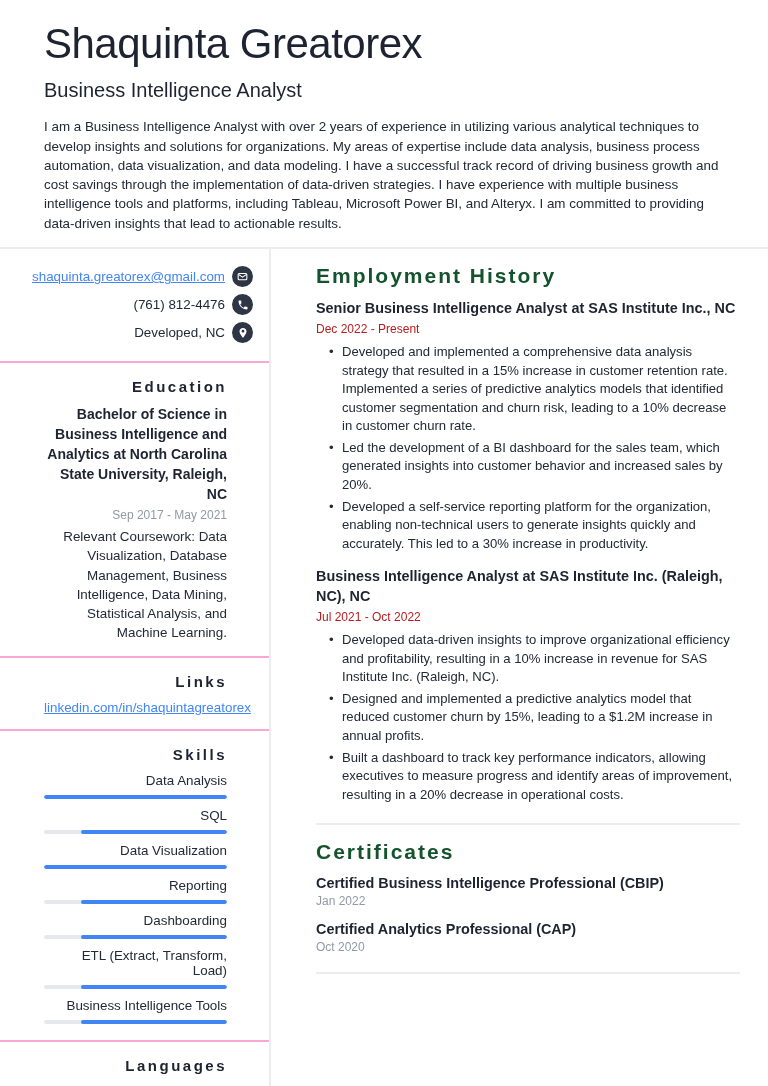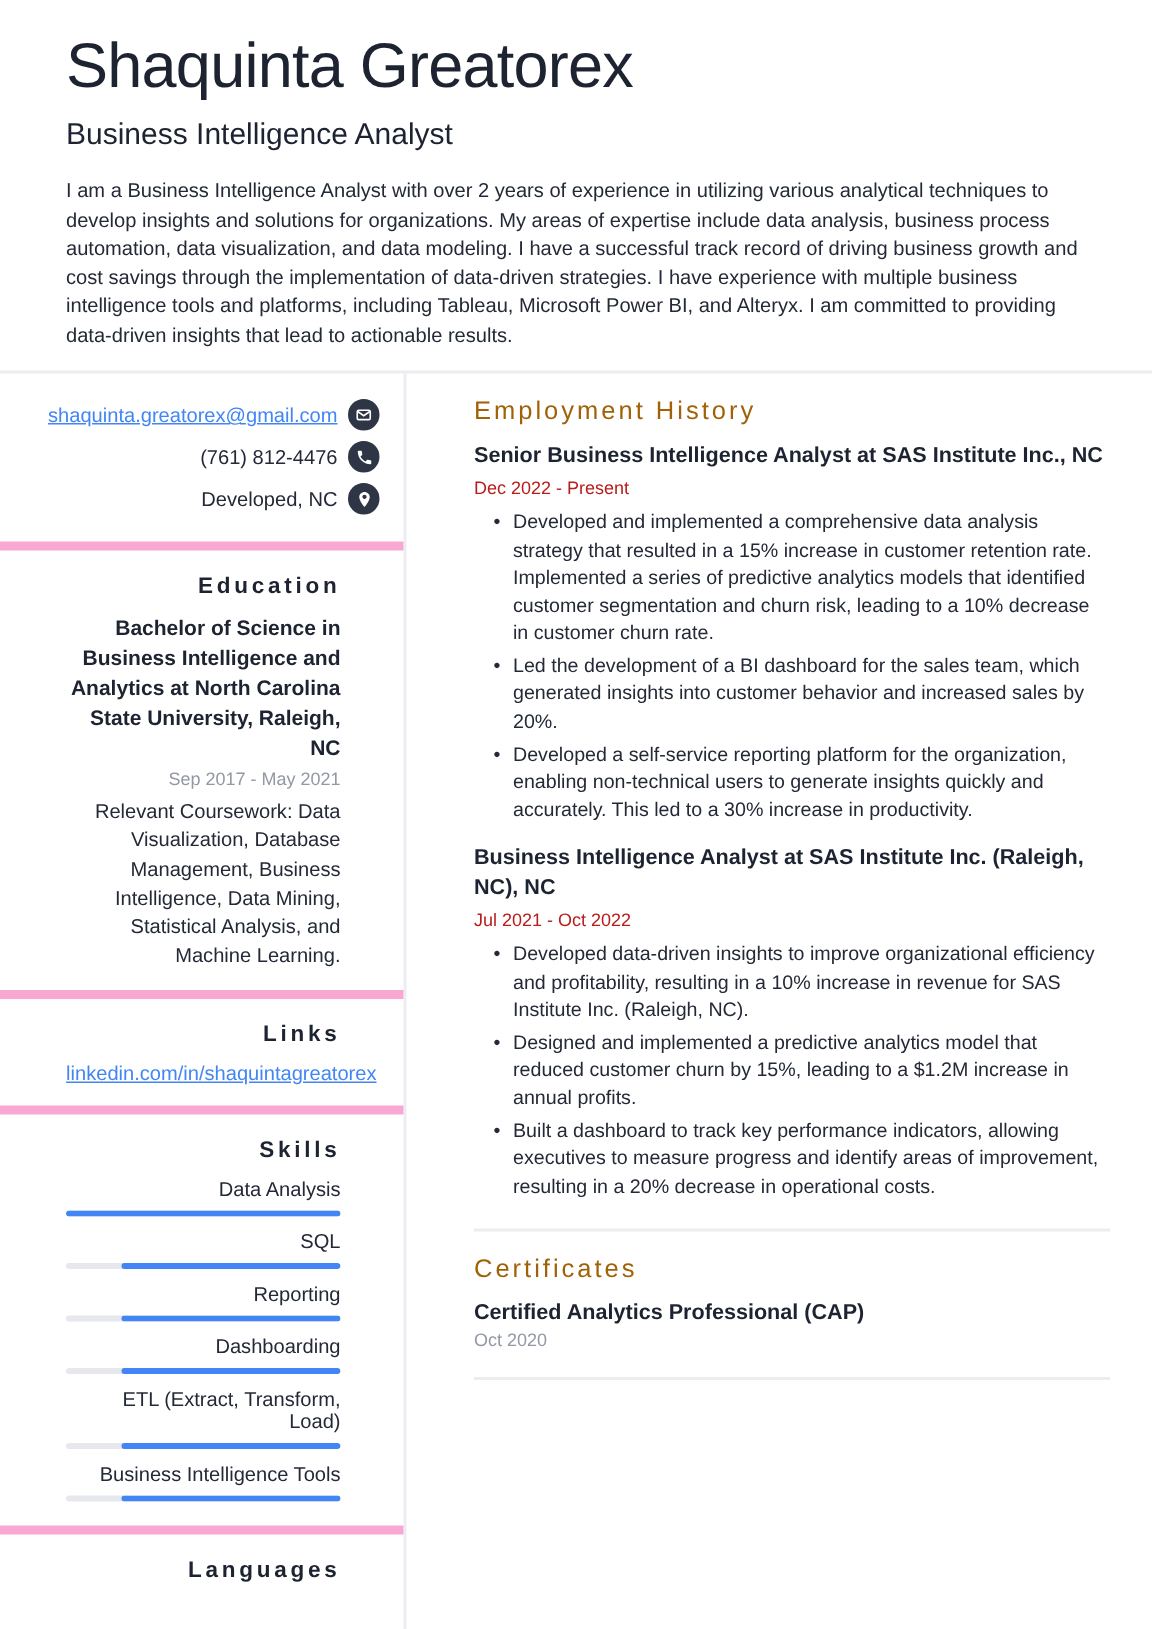--- a/index.html
+++ b/index.html
@@ -14,21 +14,21 @@
   .header { padding:20px 44px 14px 44px; border-bottom:2px solid #ecedf1; }
   .name { font-size:42px; font-weight:400; color:#1d2330; letter-spacing:-0.5px; line-height:1.15; }
   .job-title { margin-top:11px; font-size:20px; font-weight:400; color:#1d2330; }
   .summary { margin-top:15px; font-size:13.4px; line-height:1.44; color:#232936; }
 
   
   .body { display:flex; align-items:stretch; min-height:833px; }
   .sidebar { width:271px; flex:0 0 271px; border-right:2px solid #ecedf1; text-align:right; }
   .main { flex:1; padding:0 28px 0 45px; }
 
-  .side-section { padding:15px 42px 14px 44px; border-bottom:6px solid #f9a8d4; }
+  .side-section { padding:15px 42px 14px 44px; border-bottom:2px solid #f9a8d4; }
   .side-section.contact { padding-right:16px; padding-top:17px; padding-bottom:11px; }
   .side-section.languages { border-bottom:none; padding-bottom:40px; }
 
   .side-heading {
     font-size:15px; font-weight:700; color:#1d2330;
     letter-spacing:2.5px; margin-bottom:10px;
   }
 
   
   .contact-row { display:flex; justify-content:flex-end; align-items:center; gap:7px; margin-bottom:7px; }
@@ -52,21 +52,21 @@
   .skill { margin-bottom:9px; }
   .skill:last-child { margin-bottom:2px; }
   .skill-label { font-size:13.4px; color:#232936; margin-bottom:7px; }
   .skill-track { position:relative; height:4px; border-radius:2px; background:#e6e8ee; overflow:hidden; }
   .skill-fill { position:absolute; right:0; top:0; height:4px; border-radius:2px; background:#4285f4; }
 
   
   .main-section { padding:15px 0 16px 0; border-bottom:2px solid #ecedf1; }
   .main-section.memberships { border-bottom:none; }
   .main-heading {
-    font-size:17px; font-weight:400; color:#a16207;
+    font-size:21px; font-weight:700; color:#14532d;
     letter-spacing:2px; margin-bottom:11px;
   }
   .job { margin-bottom:14px; }
   .job:last-child { margin-bottom:0; }
   .job-heading { font-size:14.4px; font-weight:700; color:#1d2330; line-height:1.38; }
   .job-dates { font-size:12px; color:#b91c1c; margin:3px 0 7px 0; }
   ul.bullets { list-style:none; margin-left:13px; }
   ul.bullets li {
     position:relative; padding-left:13px; font-size:13.1px;
     line-height:1.42; color:#232936; margin-bottom:3px;
@@ -147,20 +147,26 @@
               <div class="skill-fill" style="width: 100%;"></div>
             </div>
         </div>
         <div class="skill">
           <div class="skill-label">SQL</div>
           <div class="skill-track">
               <div class="skill-fill" style="width: 80%;"></div>
             </div>
         </div>
         <div class="skill">
+          <div class="skill-label">Data Visualization</div>
+          <div class="skill-track">
+              <div class="skill-fill" style="width: 100%;"></div>
+            </div>
+        </div>
+        <div class="skill">
           <div class="skill-label">Reporting</div>
           <div class="skill-track">
               <div class="skill-fill" style="width: 80%;"></div>
             </div>
         </div>
         <div class="skill">
           <div class="skill-label">Dashboarding</div>
           <div class="skill-track">
               <div class="skill-fill" style="width: 80%;"></div>
             </div>
@@ -206,20 +212,24 @@
             <li>Developed data-driven insights to improve organizational efficiency and profitability, resulting in a 10% increase in revenue for SAS Institute Inc. (Raleigh, NC).</li>
             <li>Designed and implemented a predictive analytics model that reduced customer churn by 15%, leading to a $1.2M increase in annual profits.</li>
             <li>Built a dashboard to track key performance indicators, allowing executives to measure progress and identify areas of improvement, resulting in a 20% decrease in operational costs.</li>
           </ul>
         </div>
       </div>
 
       <div class="main-section">
         <div class="main-heading">Certificates</div>
         <div class="cert">
+          <div class="cert-title">Certified Business Intelligence Professional (CBIP)</div>
+          <div class="cert-dates">Jan 2022</div>
+        </div>
+        <div class="cert">
           <div class="cert-title">Certified Analytics Professional (CAP)</div>
           <div class="cert-dates">Oct 2020</div>
         </div>
       </div>
 
 
     </main>
   </div>
 </div>
 

